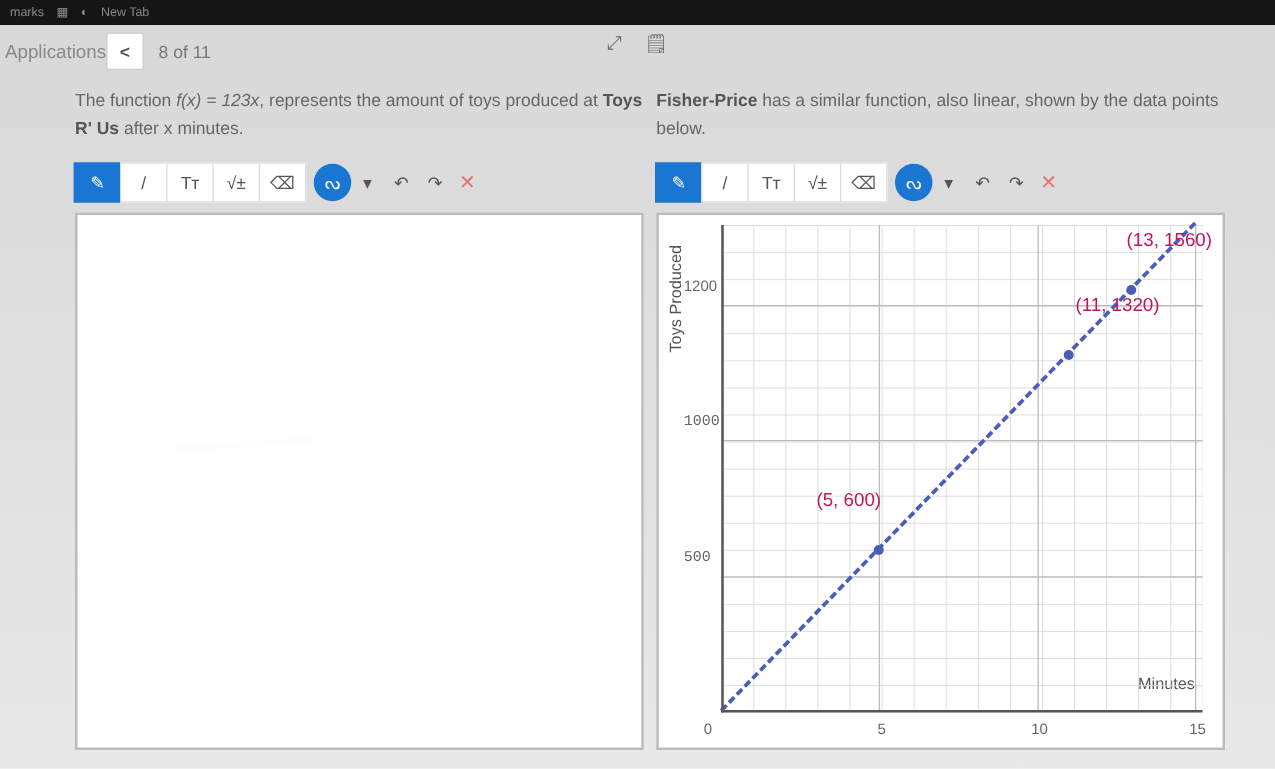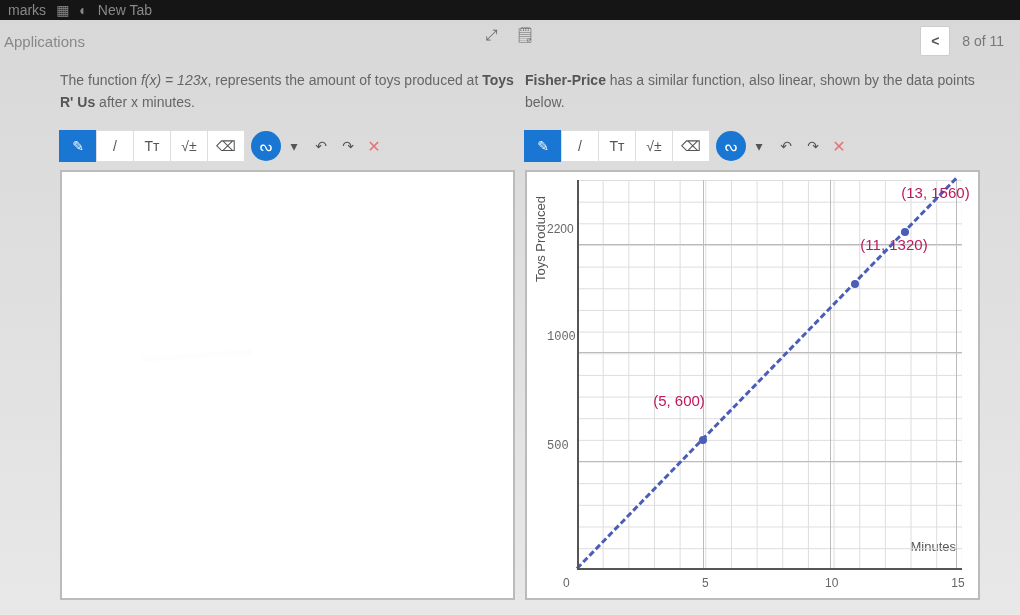--- a/index.html
+++ b/index.html
@@ -12,25 +12,25 @@
     color: #555;
   }
   .top-bar {
     height: 20px;
     background: #151515;
     display: flex;
     align-items: center;
     gap: 10px;
     padding: 0 8px;
     color: #888;
-    font-size: 14px;
+    font-size: 10px;
   }
   .header-row {
     display: flex;
-    justify-content: space-between;
+    justify-content: flex-start;
     align-items: center;
     padding: 6px 16px 4px 0;
   }
   .app-title {
     font-size: 15px;
     color: #888;
     padding-left: 4px;
   }
   .page-counter-wrap {
     display: flex;
@@ -264,16 +264,16 @@
           <div class="point" style="left: 328.467px; bottom: 338px;"></div>
           <div class="point-label" style="left: 358.467px; bottom: 352px;">(13, 1560)</div>
         </div>
       <div class="axis-x"></div>
       <div class="axis-y"></div>
     <div class="x-tick" style="left: 178.333px;">5</div>
         <div class="x-tick" style="left: 304.667px;">10</div>
         <div class="x-tick" style="left: 431px;">15</div>
         <div class="y-tick" style="bottom: 138.333px; font-family: Liberation Mono, monospace;">500</div>
         <div class="y-tick" style="bottom: 246.667px; font-family: Liberation Mono, monospace;">1000</div>
-        <div class="y-tick" style="bottom: 355px;">2200</div>
+        <div class="y-tick" style="bottom: 355px;">1200</div>
       </div>
   </div>
 </div>
 
 </body></html>

